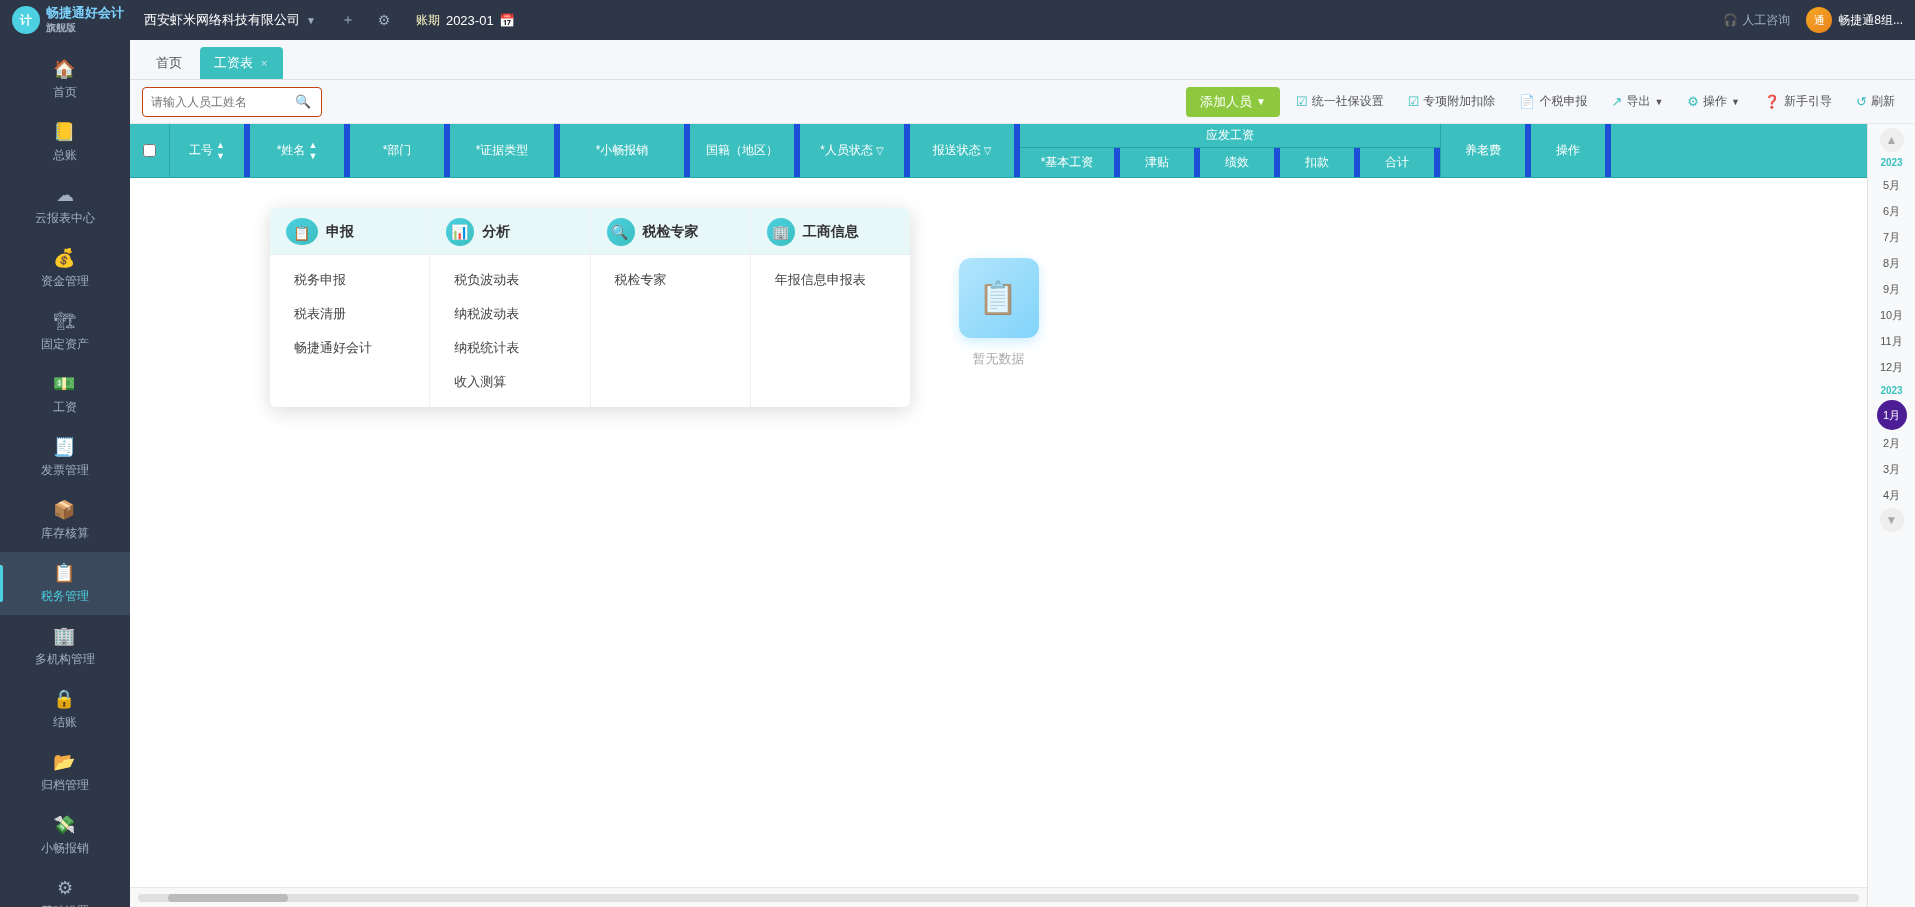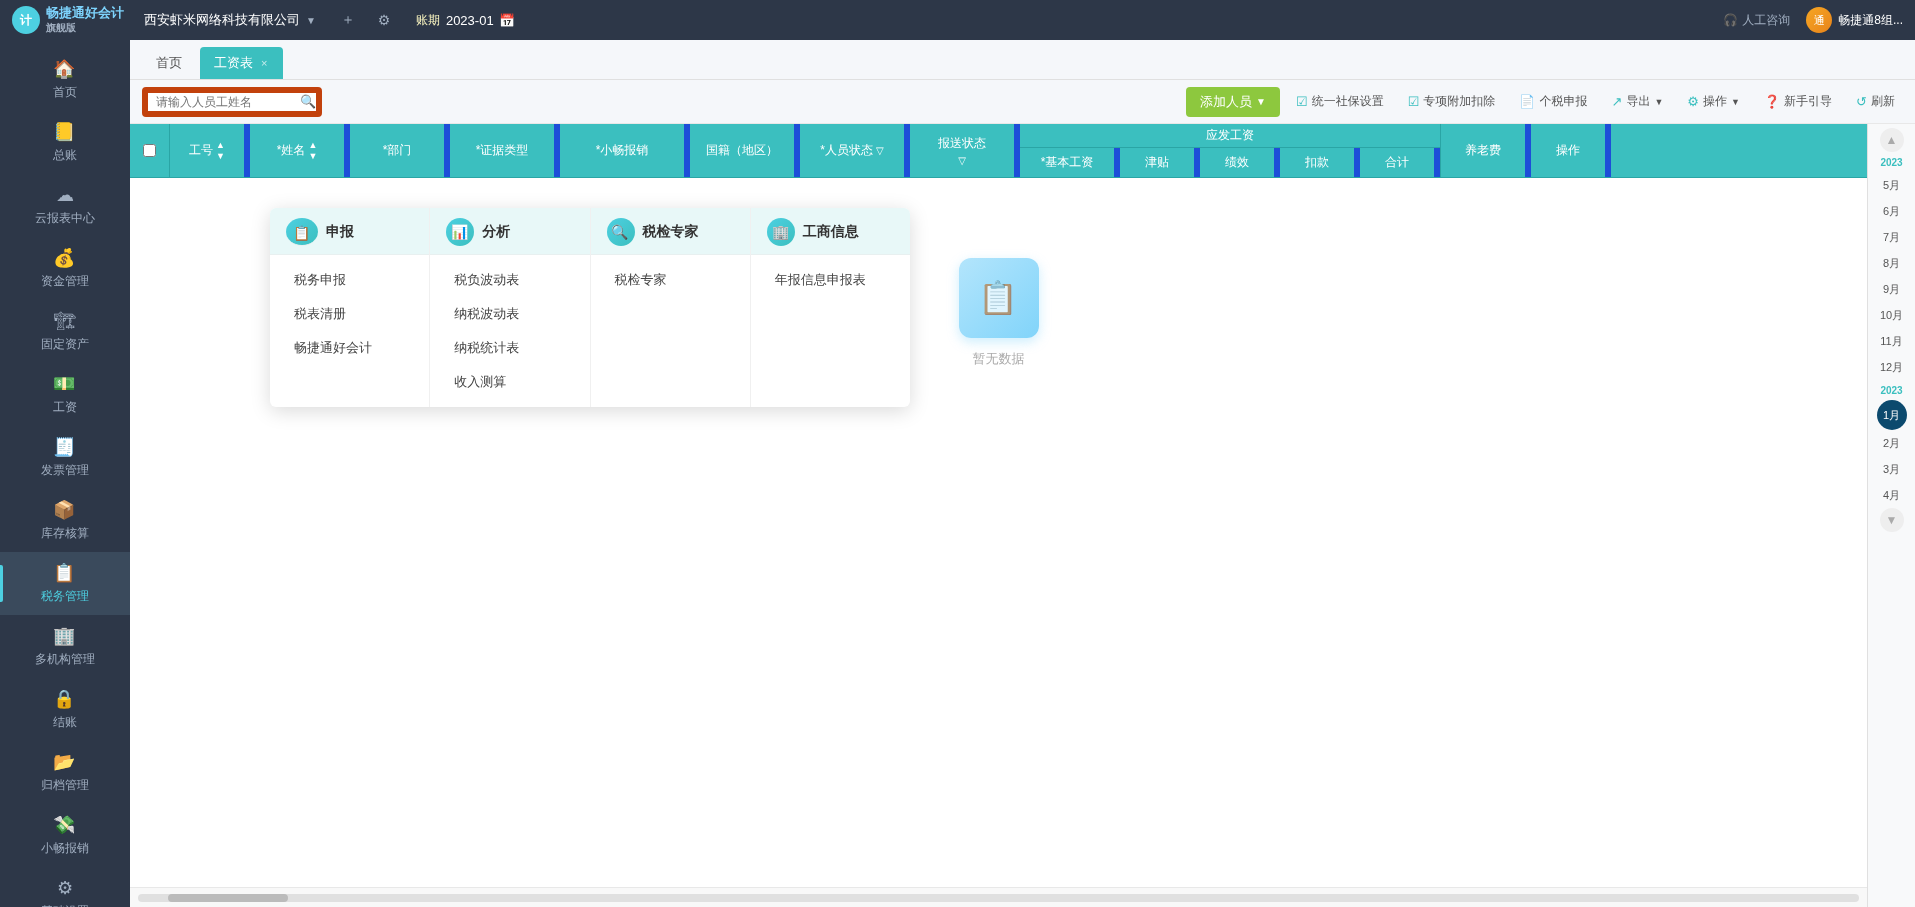--- a/index.html
+++ b/index.html
@@ -138,21 +138,21 @@
     .toolbar-area {
       height: 44px;
       background: #f5f7fa;
       display: flex; align-items: center;
       padding: 0 12px;
       gap: 8px;
       border-bottom: 1px solid #e8e8e8;
     }
     .search-input-wrap {
       display: flex; align-items: center;
-      border: 6px solid #c2410c; background: white;
+      border: 1px solid #c2410c; background: white;
       border-radius: 4px; padding: 0 8px; height: 30px; gap: 4px;
       width: 180px;
     }
     .search-input-wrap input {
       border: none; outline: none; font-size: 12px; color: #999;
       width: 140px; background: transparent;
     }
     .search-icon-btn { color: #aaa; cursor: pointer; font-size: 13px; }
 
     .add-person-btn {
@@ -236,21 +236,21 @@
       overflow-y: auto;
       font-size: 11px;
     }
     .timeline-month {
       width: 36px; height: 26px;
       display: flex; align-items: center; justify-content: center;
       color: #555; cursor: pointer; font-size: 11px;
       border-radius: 4px;
     }
     .timeline-month.active {
-      background: #0c4a6e; color: white; border-radius: 50%;
+      background: #4c1d95; color: white; border-radius: 50%;
       width: 30px; height: 30px; text-align: right;
     }
     .timeline-month.year-label {
       color: #3bbfbf; font-weight: bold; background: none;
       font-size: 10px; height: 20px;
     }
     .timeline-nav {
       width: 24px; height: 24px; border-radius: 50%;
       display: flex; align-items: center; justify-content: center;
       cursor: pointer; color: #aaa; font-size: 12px;
@@ -494,21 +494,21 @@
           <div class="th-cell" style="width:130px;">
             <span>*小畅报销</span>
           </div>
           <div class="th-cell" style="width:110px;">
             <span>国籍（地区）</span>
           </div>
           <div class="th-cell" style="width:110px;">
             <span>*人员状态</span>
             <span class="th-filter">▽</span>
           </div>
-          <div class="th-cell" style="width:110px;flex-direction:column;">
+          <div class="th-cell" style="width:110px;">
             <span>报送状态</span>
             <span class="th-filter">▽</span>
           </div>
 
           <div style="display:flex;flex-direction:column;border-right:1px solid #2aa5a5;">
             <div style="background:#3bbfbf;text-align:center;padding:3px 8px;border-bottom:1px solid #2aa5a5;font-size:12px;color:white;">应发工资</div>
             <div style="display:flex;">
               <div class="th-cell" style="width:100px;border-top:none;">
                 <span>*基本工资</span>
               </div>

